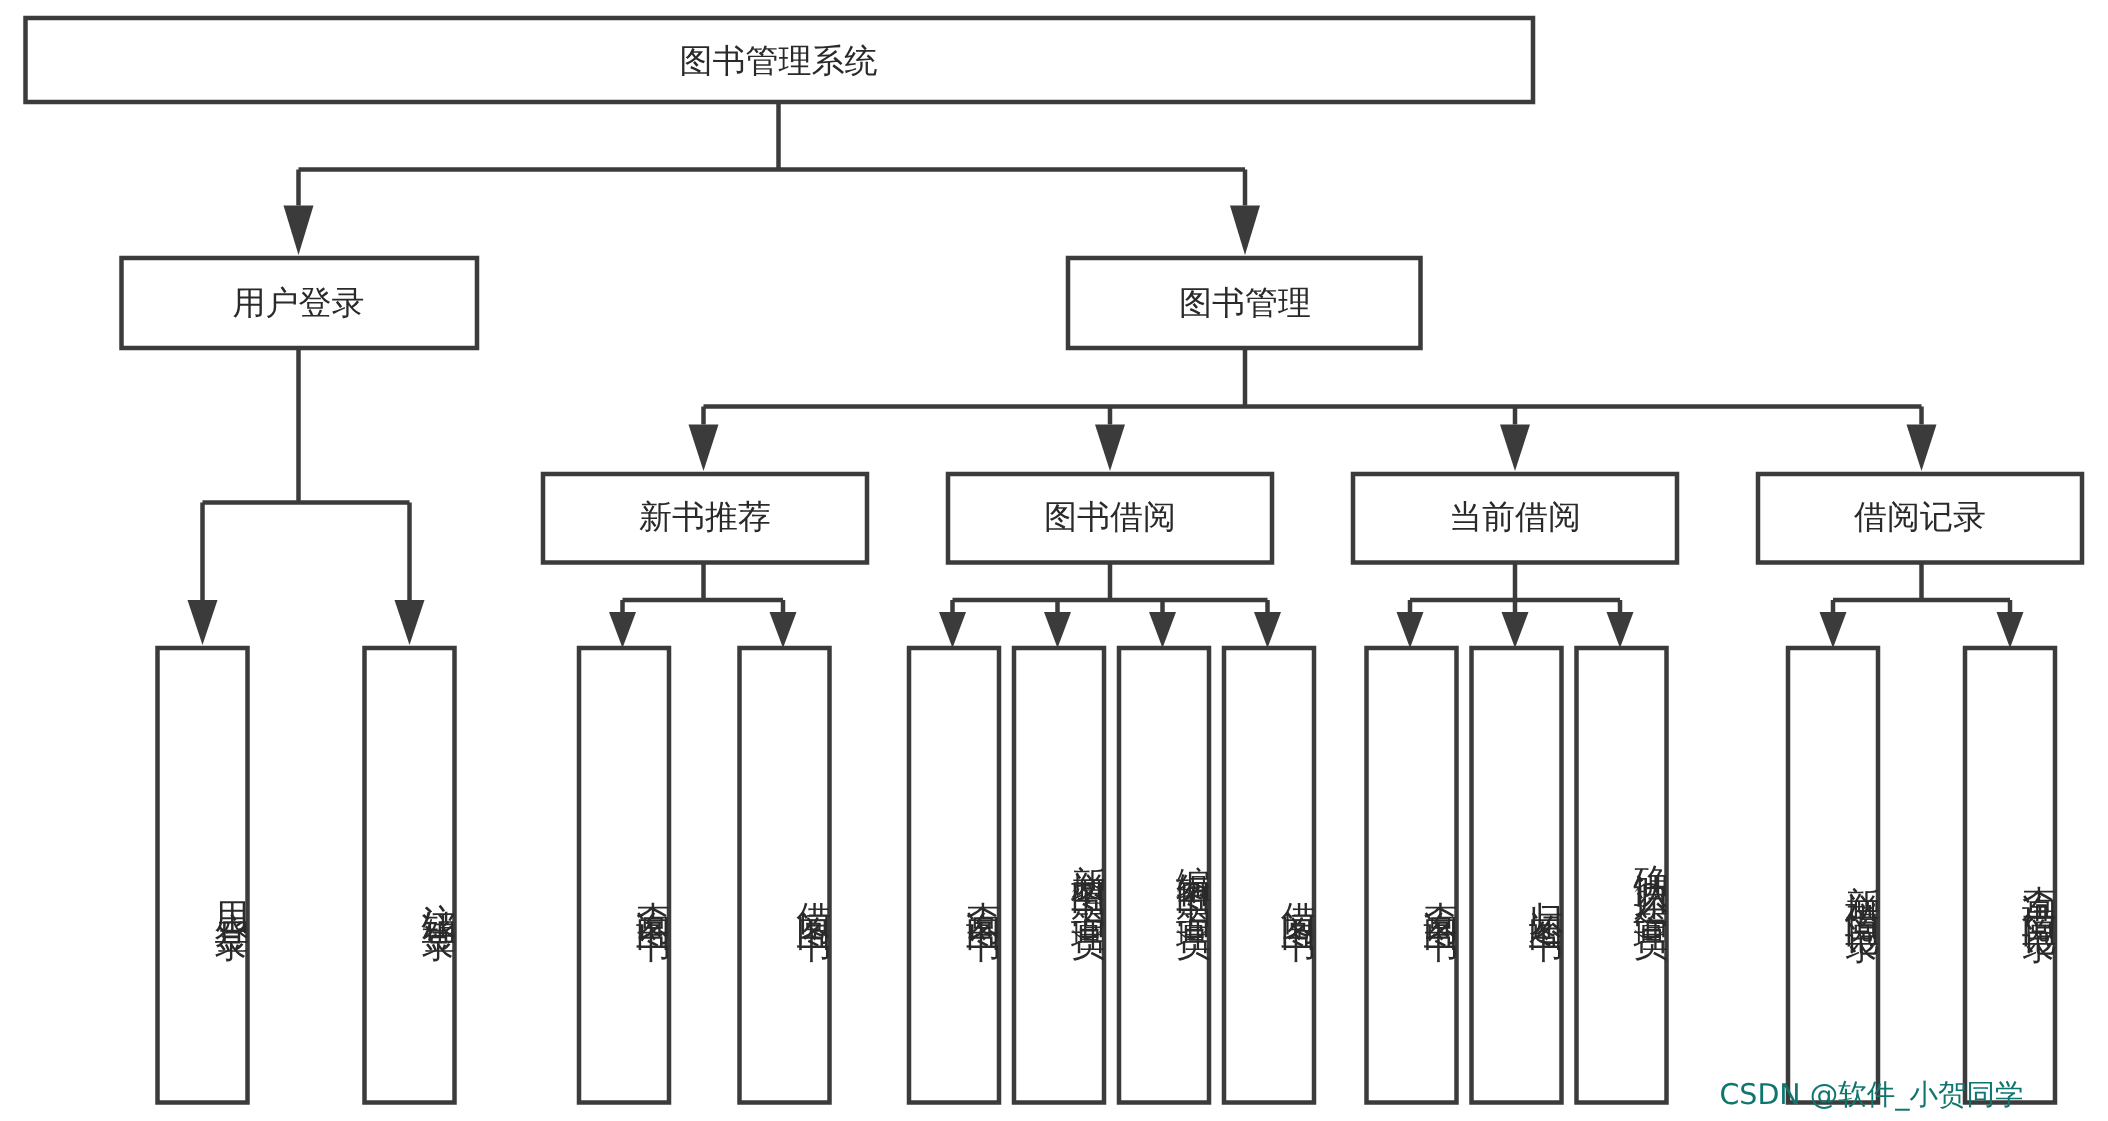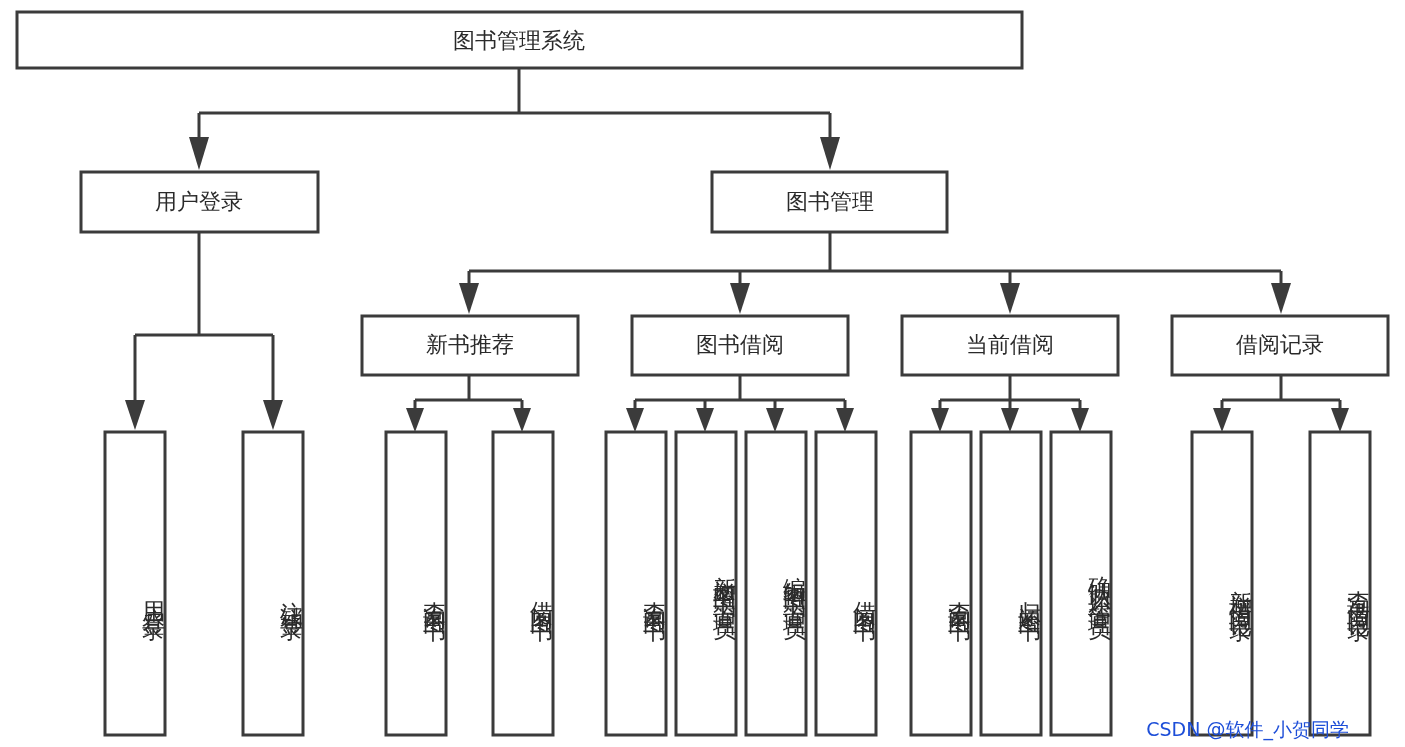--- a/index.html
+++ b/index.html
@@ -62,21 +62,21 @@
     justify-content: center;
     white-space: nowrap;
     pointer-events: none;
   }
   .watermark {
     position: absolute;
     right: 12px;
     bottom: 4px;
     font-family: "DejaVu Sans", "Liberation Sans", sans-serif;
     font-size: 19px;
-    color: #1d4ed8;
+    color: #0f766e;
     white-space: nowrap;
   }
 </style>
 </head>
 <body>
 
 <div id="diagram-root">
 
   <svg class="diagram-svg" viewBox="0 0 1405 747">
 

